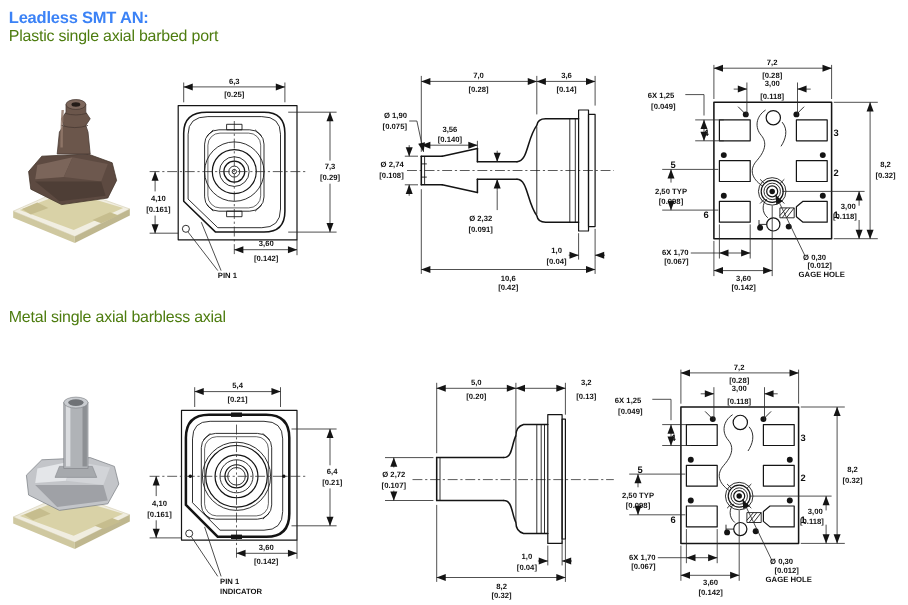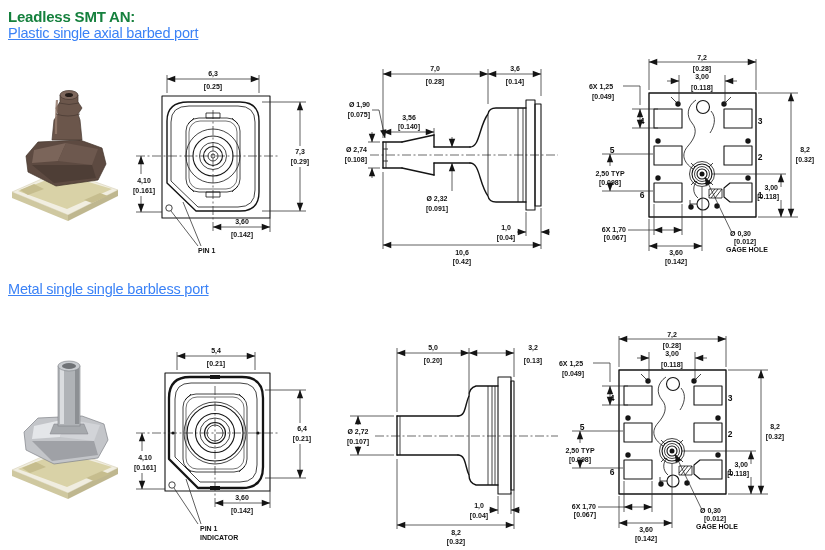--- a/index.html
+++ b/index.html
@@ -1,20 +1,20 @@
 <!DOCTYPE html>
 <html><head>
 <meta charset="utf-8">
 <style>
   html,body{margin:0;padding:0;background:#fff;}
   body{width:825px;height:550px;position:relative;overflow:hidden;
        font-family:"Liberation Sans",sans-serif;color:#1a1a1a;}
   .abs{position:absolute;}
-  .h-title{font:bold 15px "Liberation Sans",sans-serif;letter-spacing:-.2px;color:#15803d;}
-  .h-sub{font:14.5px "Liberation Sans",sans-serif;letter-spacing:-.2px;color:#3b82f6;text-decoration:underline;}
+  .h-title{font:bold 15px "Liberation Sans",sans-serif;letter-spacing:-.2px;color:#3b82f6;}
+  .h-sub{font:14.5px "Liberation Sans",sans-serif;letter-spacing:-.2px;color:#4d7c0f;}
   svg{display:block;overflow:visible;}
   .ol{fill:none;stroke:#141414;stroke-width:1.4;stroke-linejoin:round;stroke-linecap:round;}
   .om{fill:none;stroke:#141414;stroke-width:1.1;stroke-linejoin:round;}
   .o2{fill:none;stroke:#141414;stroke-width:.8;stroke-linejoin:round;}
   .dl{fill:none;stroke:#2b2b2b;stroke-width:.75;}
   .cl{fill:none;stroke:#2b2b2b;stroke-width:.7;stroke-dasharray:9 2.5 2 2.5;}
   .dim{font:bold 7px "Liberation Sans",sans-serif;fill:#111;text-anchor:middle;}
   .ts{text-anchor:start;}
   .te{text-anchor:end;}
   .num{font:bold 8.5px "Liberation Sans",sans-serif;fill:#111;text-anchor:middle;}
@@ -274,21 +274,21 @@
   <text class="dim" x="106" y="207">3,60</text>
   <text class="dim" x="106" y="216">[0.142]</text>
 
   <line x1="162" y1="185" x2="135" y2="129" class="dl" marker-end="url(#arw)"></line>
   <text class="dim ts" x="160" y="188">Ø 0,30</text>
   <text class="dim ts" x="164" y="196">[0.012]</text>
   <text class="dim ts" x="156" y="204">GAGE HOLE</text>
 </svg>
 
 <div class="abs" style="left:8px;top:281px;">
-  <div class="h-sub">Metal single single barbless port</div>
+  <div class="h-sub">Metal single axial barbless axial</div>
 </div>
 
 <svg class="abs" style="left:4px;top:340px;" width="122" height="175" viewBox="0 0 122 175">
   <polygon points="8,130 58,108 114,128 64,153" fill="#f0ede0" stroke="#d6d0b6" stroke-width=".6"></polygon>
   <polygon points="8,130 64,153 64,159 8,136" fill="#cfc8a0"></polygon>
   <polygon points="64,153 114,128 114,134 64,159" fill="#bfb78f"></polygon>
   <polygon points="14,129 58,112 108,127 63,147" fill="#d9d2a7"></polygon>
   <polygon points="18,128 32,122 42,127 26,133" fill="#c6bd8e"></polygon>
   <polygon points="82,138 98,131 106,134 90,141" fill="#c6bd8e"></polygon>
   <polygon points="22,110 20,92 34,78 78,76 100,84 104,100 94,118 50,124" fill="#c3c5c9" stroke="#808388" stroke-width=".7"></polygon>

